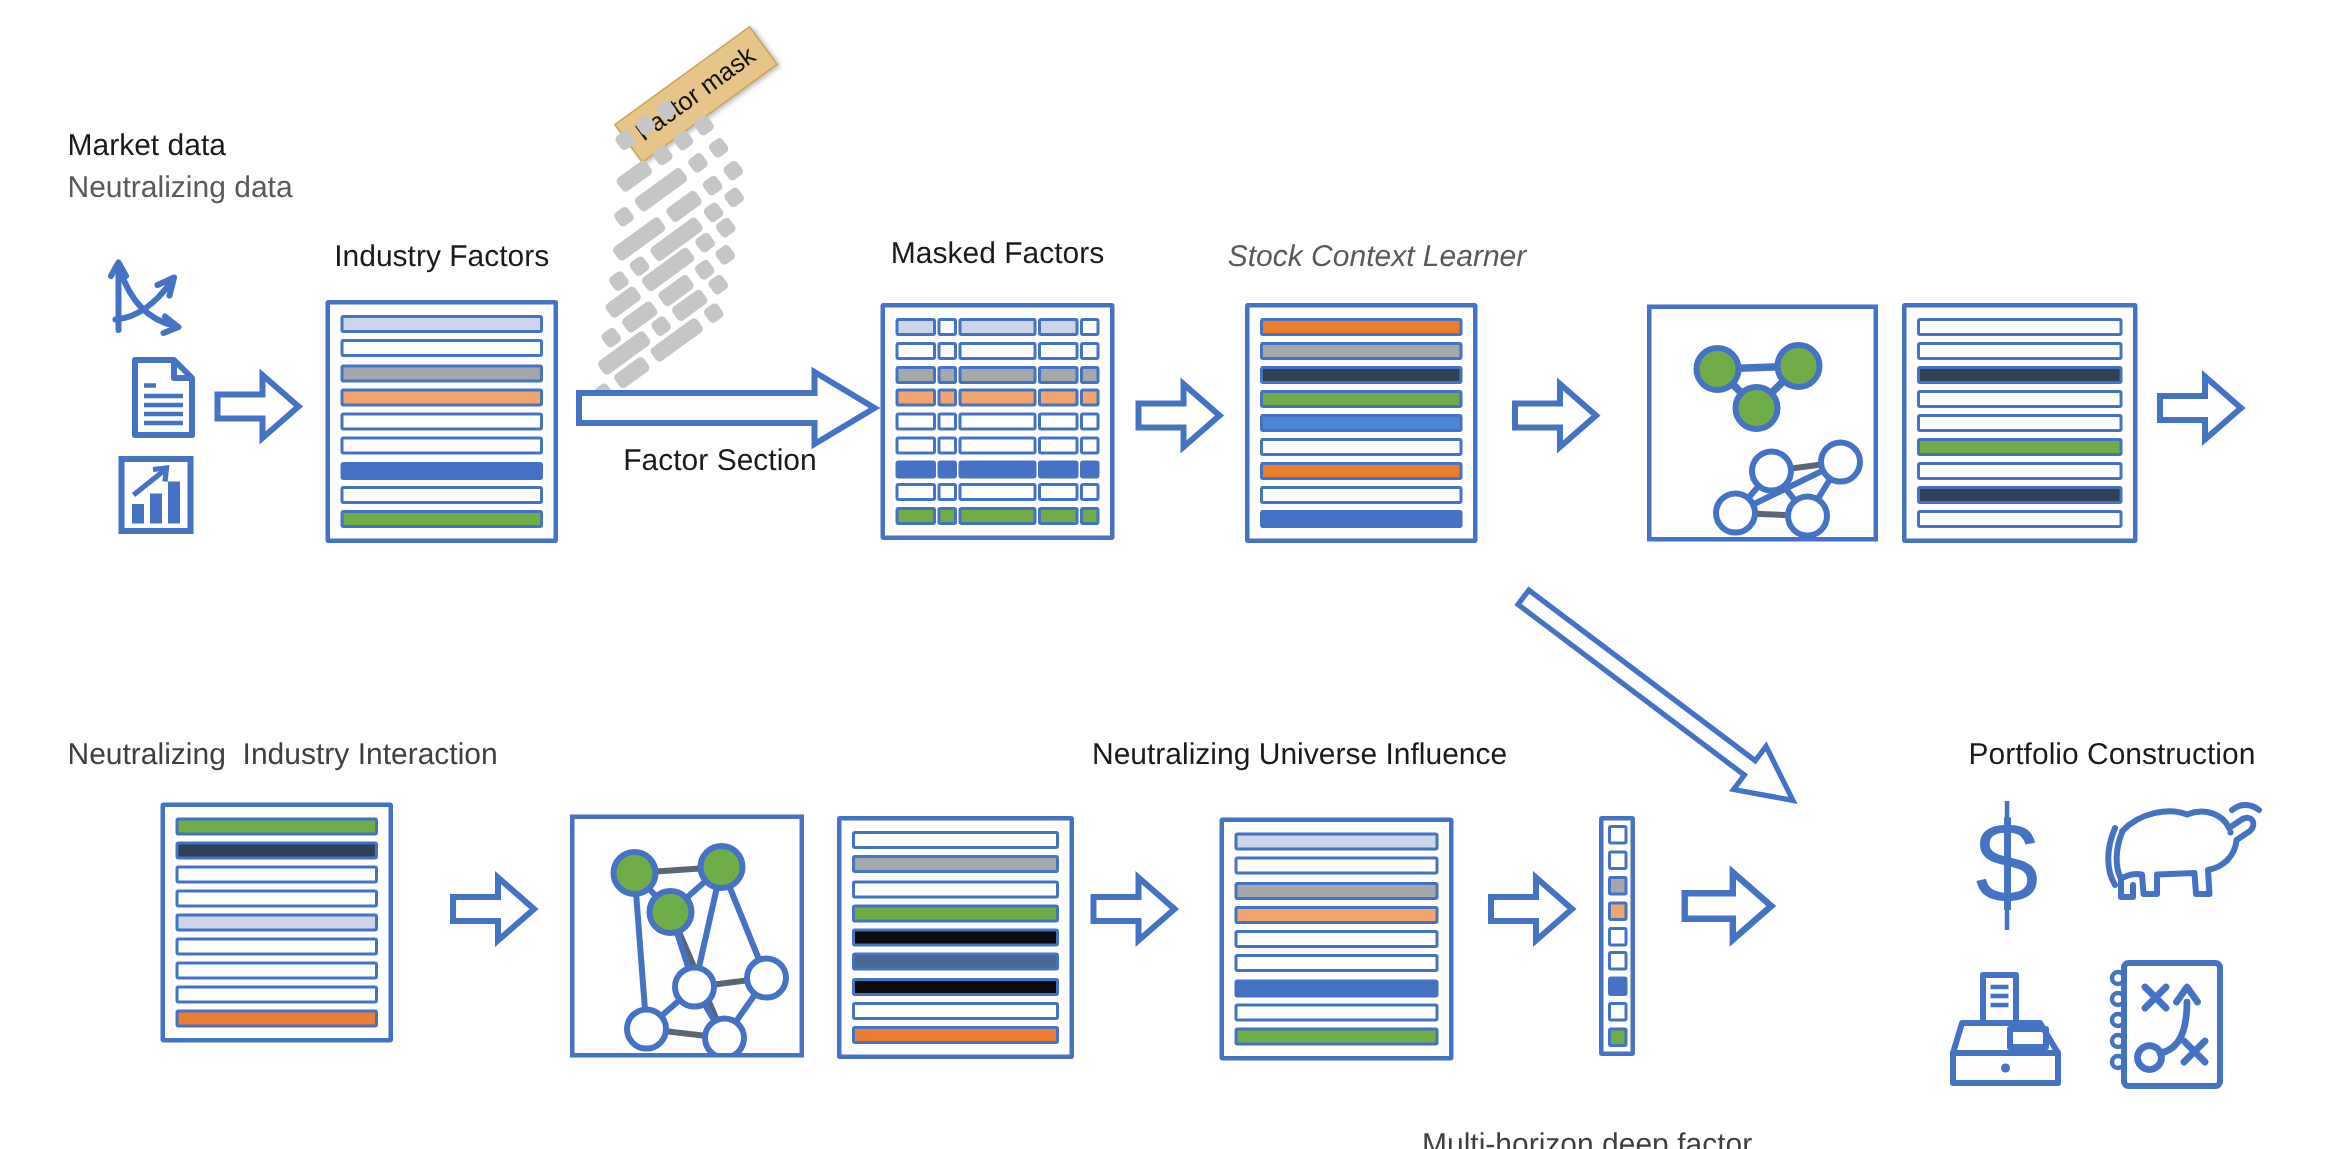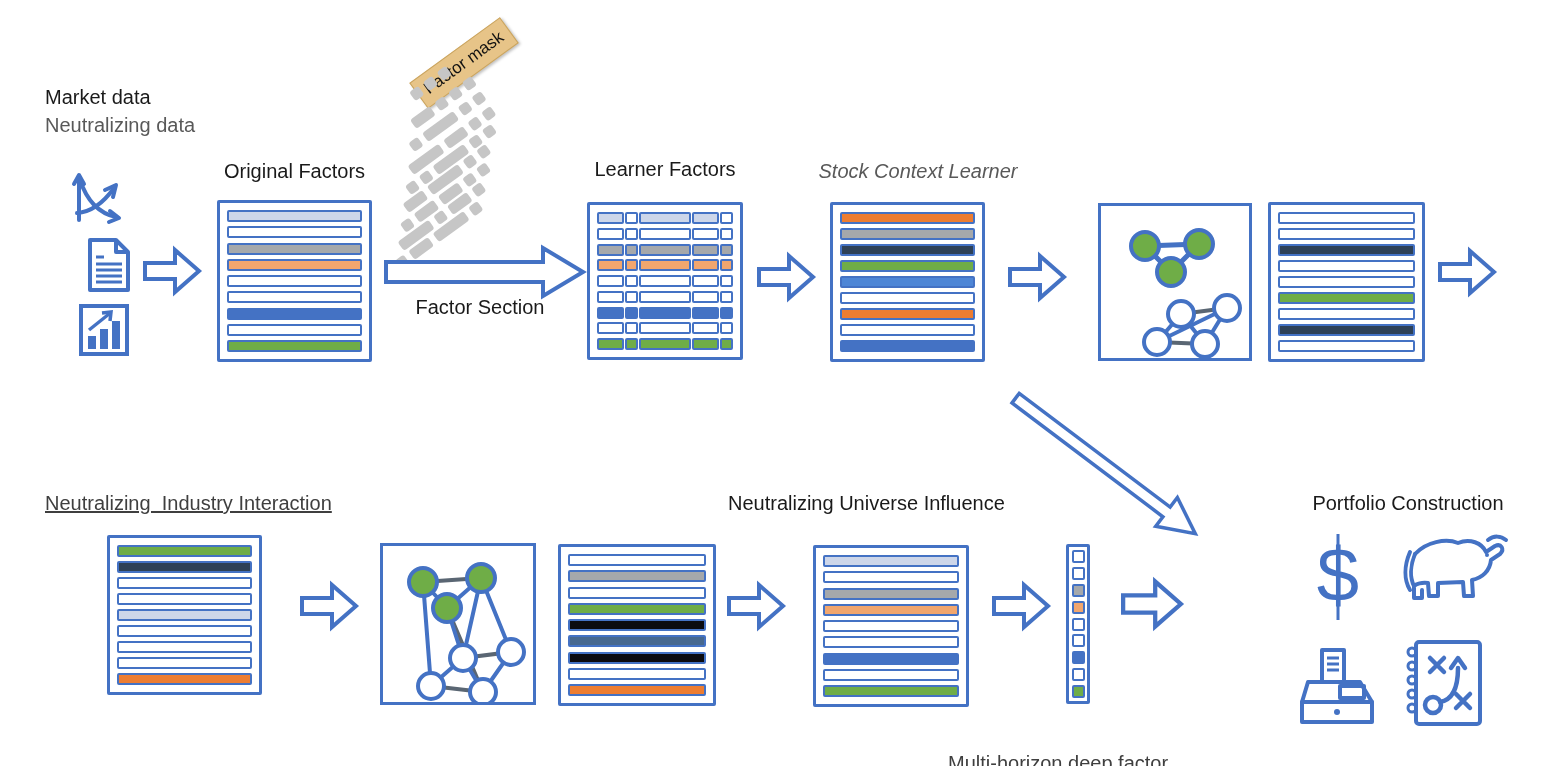--- a/index.html
+++ b/index.html
@@ -4,21 +4,21 @@
 <style>
   html,body{margin:0;padding:0;background:#fff;}
   #diagram{position:relative;width:1568px;height:766px;background:#fff;overflow:hidden;
            font-family:"Liberation Sans", sans-serif;}
   .abs{position:absolute;}
   .title{font-size:20px;color:#1a1a1a;white-space:nowrap;}
   .title.center{text-align:center;}
   .big{font-size:20px;}
   .gray{color:#595959;}
   .dgray{color:#3f3f3f;}
-  .pre{white-space:pre;text-decoration:underline;}
+  .pre{white-space:pre;}
 
   
   .stack{position:absolute;background:#fff;border:3px solid #4472c4;border-radius:2px;
          display:flex;flex-direction:column;justify-content:space-between;
          padding:7px 7px;box-sizing:border-box;}
   .bar{height:12px;border:2px solid #4472c4;border-radius:2px;box-sizing:border-box;}
   .mrow{display:flex;justify-content:space-between;}
   .seg{height:12px;border:2px solid #4472c4;border-radius:2px;box-sizing:border-box;}
   .seg-m{width:27px}.seg-s{width:13px}.seg-l{width:52px}
   .cell{width:13px;height:13px;border:2px solid #4472c4;border-radius:2px;box-sizing:border-box;}
@@ -81,21 +81,21 @@
         <path d="M24 10 L33 9 L32 18" stroke-width="3.5"></path>
     </svg>
   </div>
 
   <div class="abs arrow" style="left:141px;top:242px;">
     <svg width="62" height="58" viewBox="0 0 62 58">
         <path d="M4 21 H34 V8 L58 29 L34 50 V37 H4 Z" fill="#fff" stroke="#4472c4" stroke-width="4"></path>
       </svg>
   </div>
 
-  <div class="abs title center" style="left:197px;top:160px;width:195px;">Original Factors</div>
+  <div class="abs title center" style="left:197px;top:160px;width:195px;">Industry Factors</div>
   <div class="stack" style="left:217px;top:200px;width:155px;height:162px;">
       <div class="bar c-lightblue"></div>
       <div class="bar c-white"></div>
       <div class="bar c-gray"></div>
       <div class="bar c-salmon"></div>
       <div class="bar c-white"></div>
       <div class="bar c-white"></div>
       <div class="bar c-blue"></div>
       <div class="bar c-white"></div>
       <div class="bar c-green"></div>
@@ -162,21 +162,21 @@
       </div>
     </div>
 
   <div class="abs arrow" style="left:383px;top:244px;">
     <svg width="205" height="56" viewBox="0 0 205 56">
         <path d="M3 18 H160 V4 L200 28 L160 52 V38 H3 Z" fill="#fff" stroke="#4472c4" stroke-width="4"></path>
       </svg>
   </div>
   <div class="abs title big center" style="left:385px;top:296px;width:190px;">Factor Section</div>
 
-  <div class="abs title center" style="left:570px;top:158px;width:190px;">Learner Factors</div>
+  <div class="abs title center" style="left:570px;top:158px;width:190px;">Masked Factors</div>
   <div class="stack" style="left:587px;top:202px;width:156px;height:158px;">
       <div class="mrow">
         <div class="seg seg-m c-lightblue"></div>
         <div class="seg seg-s c-white"></div>
         <div class="seg seg-l c-lightblue"></div>
         <div class="seg seg-m c-lightblue"></div>
         <div class="seg seg-s c-white"></div>
       </div>
       <div class="mrow">
         <div class="seg seg-m c-white"></div>

